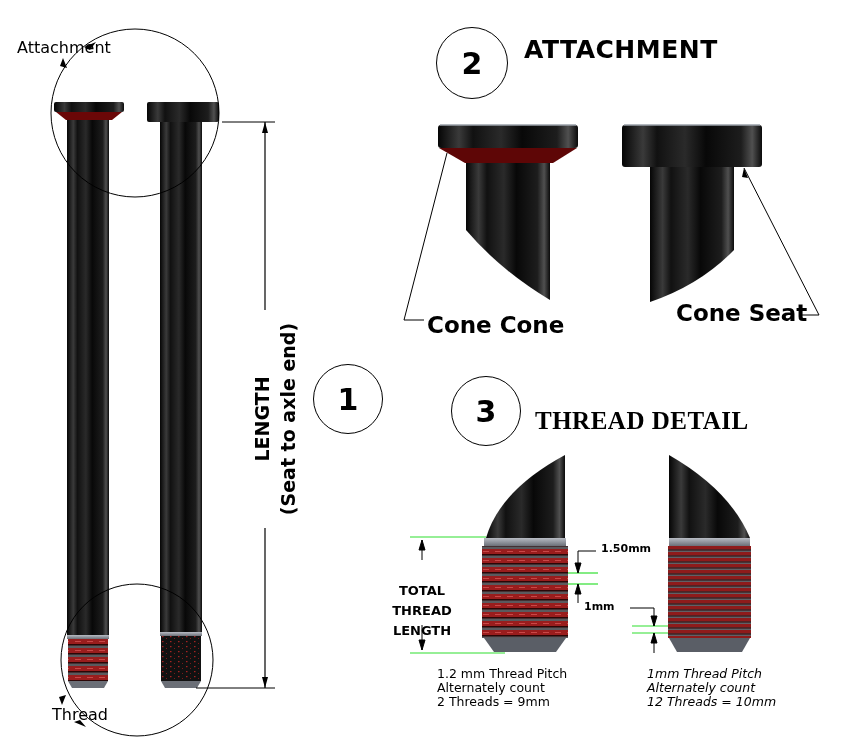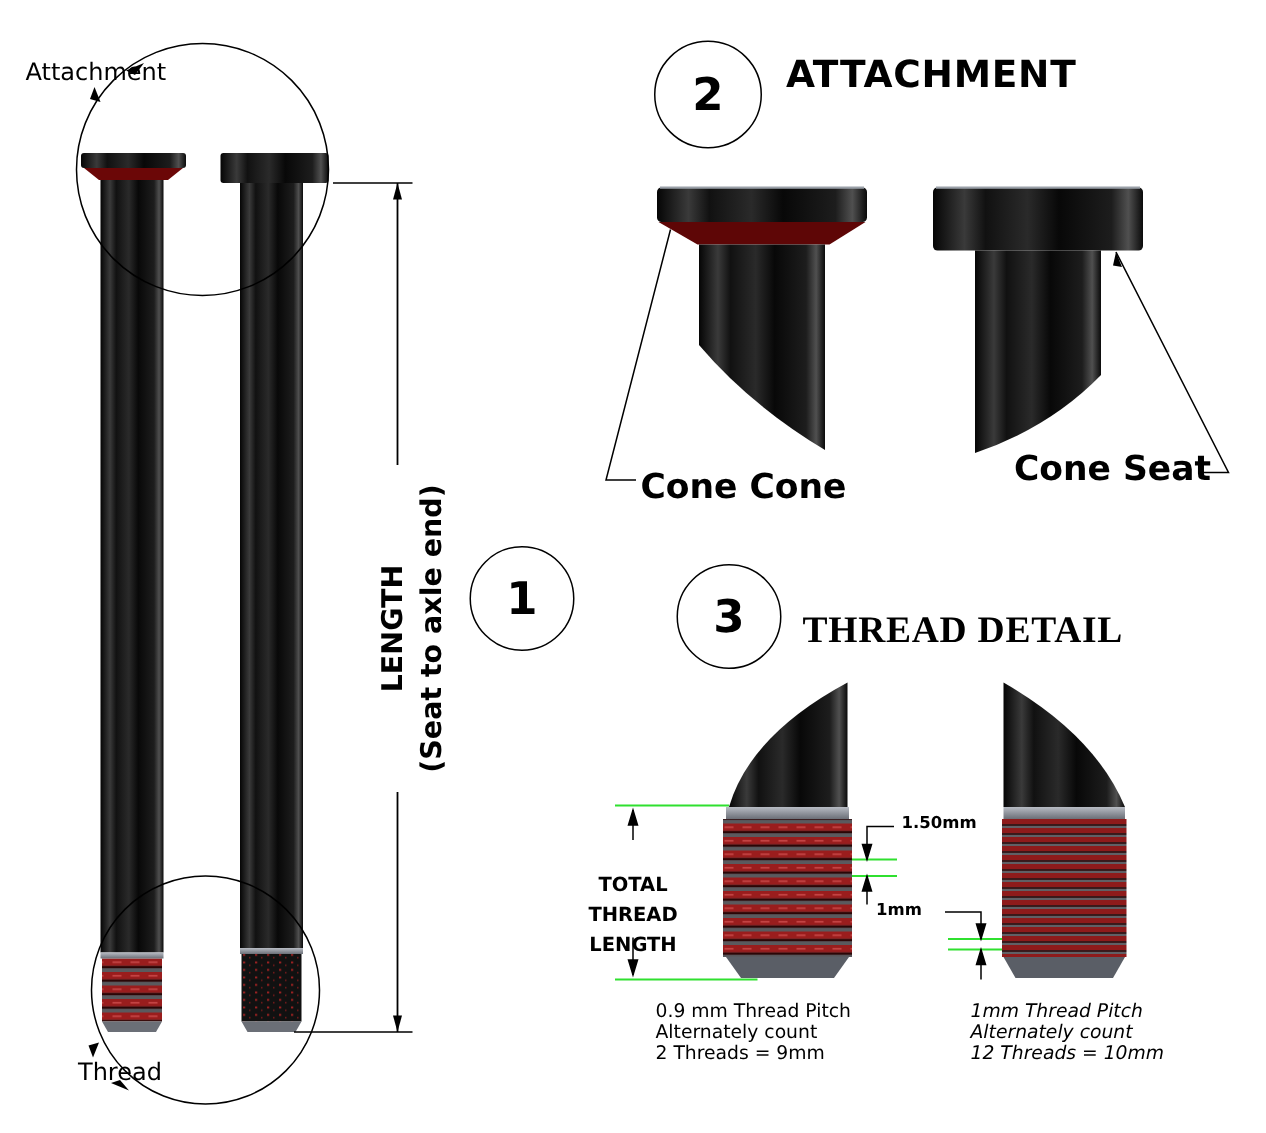--- a/index.html
+++ b/index.html
@@ -178,21 +178,21 @@
 <div class="abs dim-text" style="left:389px; top:565px; width:66px; text-align:center; line-height:20px; font-size:13px;margin-top:16px;">
   <div>TOTAL</div>
   <div>THREAD</div>
   <div>LENGTH</div>
 </div>
 
 <div class="abs dim-text" style="left:601px; top:542px;">1.50mm</div>
 <div class="abs dim-text" style="left:584px; top:600px;">1mm</div>
 
 <div class="abs note" style="left:437px; top:667px;">
-  <div>0.9 mm Thread Pitch</div>
+  <div>1.2 mm Thread Pitch</div>
   <div>Alternately count</div>
   <div>2 Threads = 9mm</div>
 </div>
 <div class="abs note" style="left:647px; top:667px;font-style:italic;">
   <div>1mm Thread Pitch</div>
   <div>Alternately count</div>
   <div>12 Threads = 10mm</div>
 </div>
 
 </body></html>

